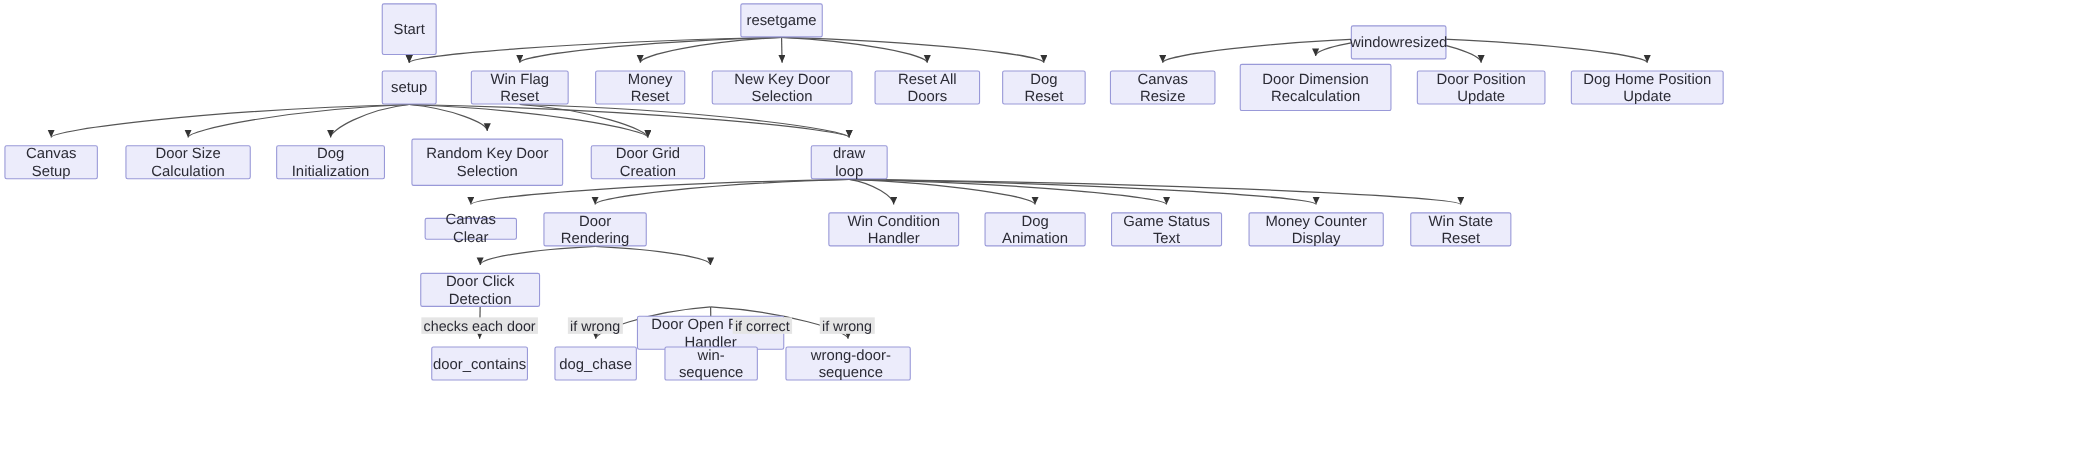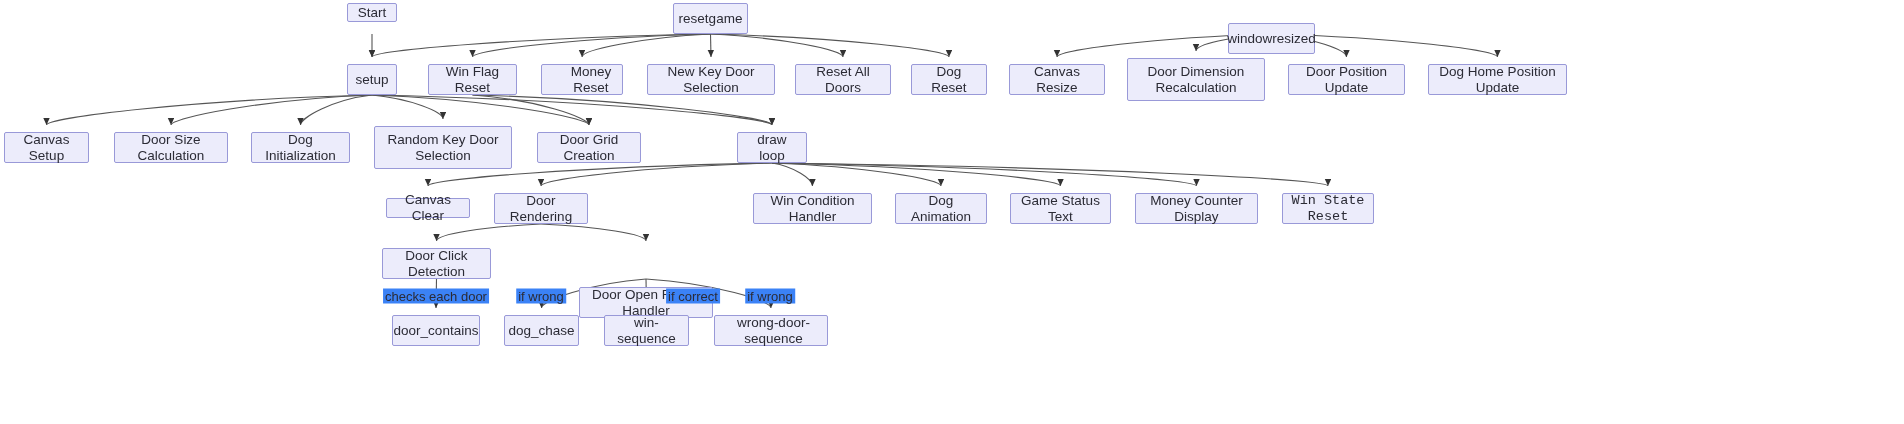--- a/index.html
+++ b/index.html
@@ -31,21 +31,21 @@
     justify-content: center;
     text-align: center;
     color: #2b2b35;
     font-size: 13.5px;
     line-height: 16px;
     padding: 2px 6px;
     white-space: pre-line;
   }
   .edge-label {
     position: absolute;
-    background: #3b82f6;
+    background: #e5e5e5;
     color: #2b2b35;
     font-size: 13px;
     line-height: 15px;
     padding: 0 2px;
     white-space: nowrap;
     transform: translate(-50%, -50%);
   }
 </style>
 </head>
 <body>
@@ -86,21 +86,21 @@
         <path d="M772,163 C1077.8,166.6 1328,179 1328,186" marker-end="url(#arrow)"></path>
         <path d="M541,224 C483.525,226.88 436.5,234 436.5,241" marker-end="url(#arrow)"></path>
         <path d="M541,224 C598.75,226.88 646,234 646,241" marker-end="url(#arrow)"></path>
         <path d="M436.5,279 L436,308" marker-end="url(#arrow)"></path>
         <path d="M646,279 C588.525,283.32 541.5,301 541.5,308" marker-end="url(#arrow)"></path>
         <path d="M646,279 L646.5,308" marker-end="url(#arrow)"></path>
         <path d="M646,279 C714.75,283.32 771,301 771,308" marker-end="url(#arrow)"></path>
       </g>
   </svg>
   <div id="nodes">
-      <div class="node" style="left: 347px; top: 3px; width: 50px; height: 19px;">Start</div>
+      <div class="node" style="left: 347px; top: 3px; width: 50px; height: 47px;">Start</div>
       <div class="node" style="left: 673px; top: 3px; width: 75px; height: 31px;">resetgame</div>
       <div class="node" style="left: 1228px; top: 3px; width: 87px; height: 31px; margin-top: 20px;">windowresized</div>
       <div class="node" style="left: 347px; top: 64px; width: 50px; height: 31px;">setup</div>
       <div class="node" style="left: 428px; top: 64px; width: 89px; height: 31px;">Win Flag Reset</div>
       <div class="node" style="left: 541px; top: 64px; width: 82px; height: 31px; padding-left: 24px;">Money Reset</div>
       <div class="node" style="left: 647px; top: 64px; width: 128px; height: 31px;">New Key Door Selection</div>
       <div class="node" style="left: 795px; top: 64px; width: 96px; height: 31px;">Reset All Doors</div>
       <div class="node" style="left: 911px; top: 64px; width: 76px; height: 31px;">Dog Reset</div>
       <div class="node" style="left: 1009px; top: 64px; width: 96px; height: 31px;">Canvas Resize</div>
       <div class="node" style="left: 1127px; top: 58px; width: 138px; height: 43px;">Door Dimension
@@ -113,21 +113,21 @@
       <div class="node" style="left: 374px; top: 126px; width: 138px; height: 43px;">Random Key Door
 Selection</div>
       <div class="node" style="left: 537px; top: 132px; width: 104px; height: 31px;">Door Grid Creation</div>
       <div class="node" style="left: 737px; top: 132px; width: 70px; height: 31px;">draw loop</div>
       <div class="node" style="left: 386px; top: 198px; width: 84px; height: 20px;">Canvas Clear</div>
       <div class="node" style="left: 494px; top: 193px; width: 94px; height: 31px;">Door Rendering</div>
       <div class="node" style="left: 753px; top: 193px; width: 119px; height: 31px;">Win Condition Handler</div>
       <div class="node" style="left: 895px; top: 193px; width: 92px; height: 31px;">Dog Animation</div>
       <div class="node" style="left: 1010px; top: 193px; width: 101px; height: 31px;">Game Status Text</div>
       <div class="node" style="left: 1135px; top: 193px; width: 123px; height: 31px;">Money Counter Display</div>
-      <div class="node" style="left: 1282px; top: 193px; width: 92px; height: 31px; font-family: Liberation Mono, monospace;">Win State Reset</div>
+      <div class="node" style="left: 1282px; top: 193px; width: 92px; height: 31px;">Win State Reset</div>
       <div class="node" style="left: 382px; top: 248px; width: 109px; height: 31px;">Door Click Detection</div>
       <div class="node" style="left: 579px; top: 248px; width: 134px; height: 31px; margin-top: 39px;">Door Open Result Handler</div>
       <div class="node" style="left: 392px; top: 315px; width: 88px; height: 31px;">door_contains</div>
       <div class="node" style="left: 504px; top: 315px; width: 75px; height: 31px;">dog_chase</div>
       <div class="node" style="left: 604px; top: 315px; width: 85px; height: 31px;">win-sequence</div>
       <div class="node" style="left: 714px; top: 315px; width: 114px; height: 31px; padding-left: 11px;">wrong-door-sequence</div>
     </div>
   <div id="edgelabels">
       <div class="edge-label" style="left: 436px; top: 296px;">checks each door</div>
       <div class="edge-label" style="left: 541px; top: 296px;">if wrong</div>

